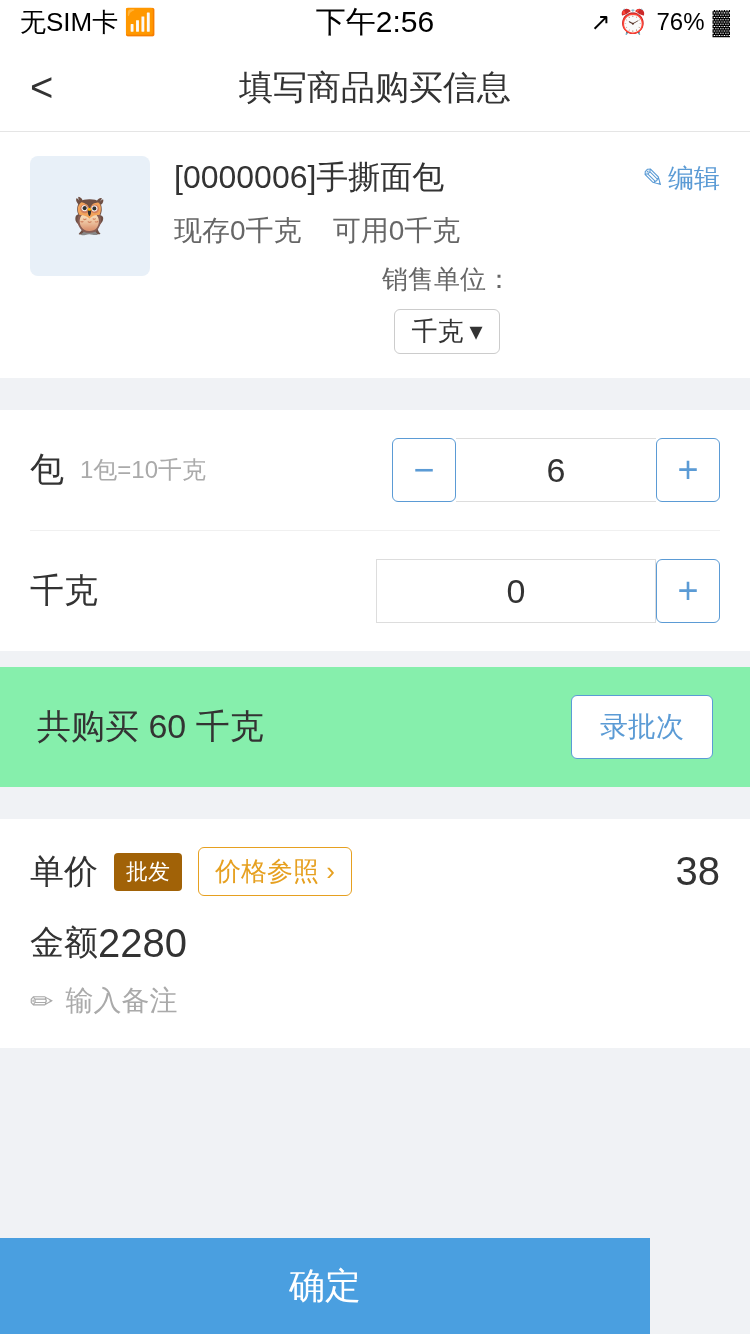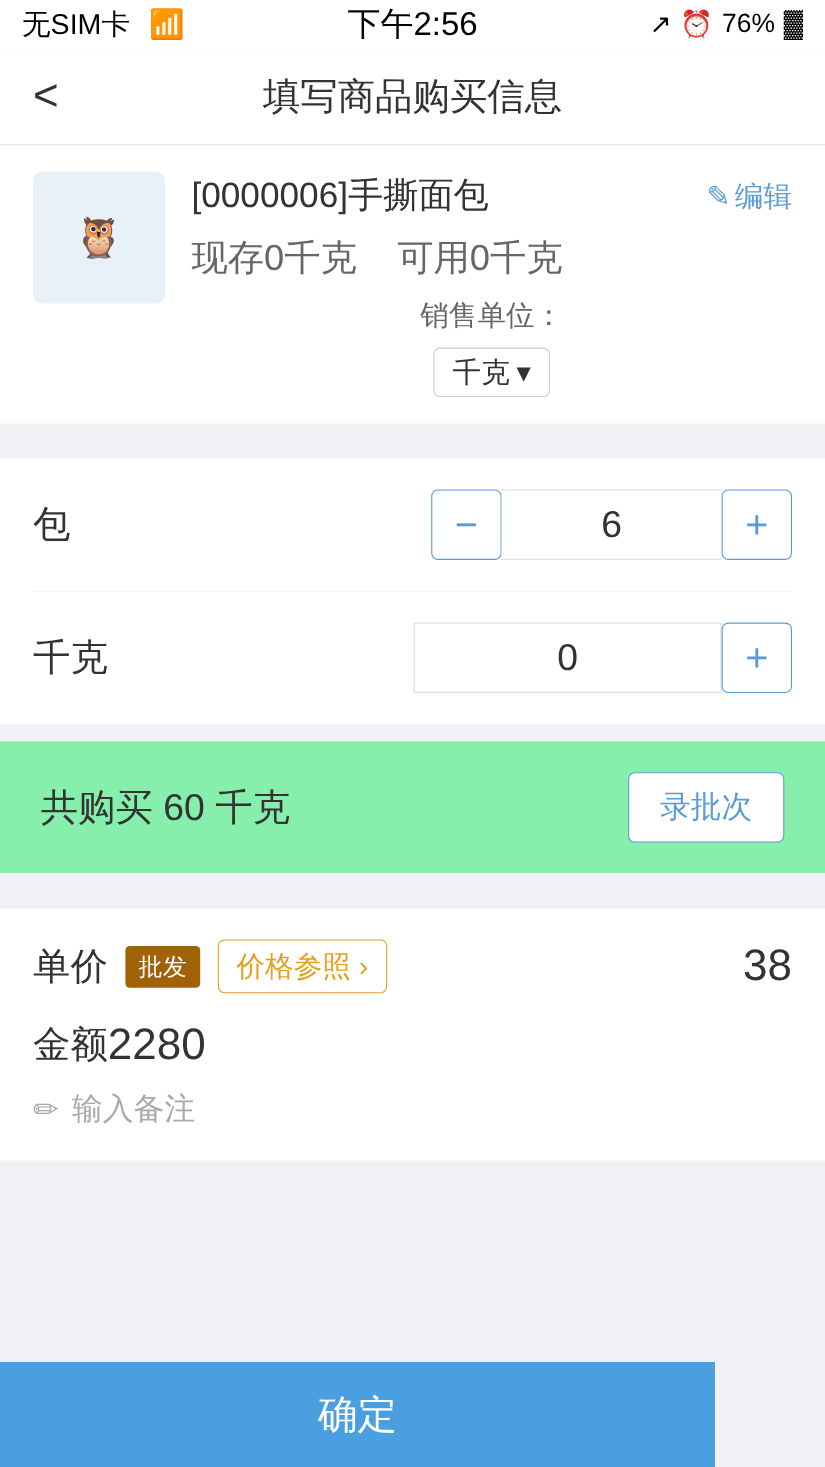--- a/index.html
+++ b/index.html
@@ -20,21 +20,21 @@
       background: #fff;
       display: flex;
       align-items: center;
       justify-content: space-between;
       padding: 0 20px;
       font-size: 28px;
     }
     .status-left {
       display: flex;
       align-items: center;
-      gap: 18px;
+      gap: 6px;
       font-size: 26px;
       color: #000;
     }
     .status-center {
       font-size: 30px;
       font-weight: 500;
       color: #000;
       position: absolute;
       left: 50%;
       transform: translateX(-50%);
@@ -111,21 +111,21 @@
     }
     .edit-btn {
       font-size: 26px;
       color: #5b9bd5;
       display: flex;
       align-items: center;
       gap: 4px;
       cursor: pointer;
     }
     .product-stock {
-      font-size: 33px;
+      font-size: 28px;
       color: #666;
       margin-bottom: 12px;
     }
     .product-unit-row {
       display: flex;
       align-items: center;
       gap: 12px;
       font-size: 26px;
       color: #666;
       flex-direction: column;
@@ -393,20 +393,21 @@
     </div>
   </div>
 
   <div class="divider"></div>
 
   <div class="input-section">
 
     <div class="input-row">
       <div class="input-label">
         <span>包</span>
+        <span class="input-hint">1包=10千克</span>
       </div>
       <div class="stepper">
         <div class="stepper-btn">−</div>
         <div class="stepper-value">
           <input type="text" value="6" style="">
         </div>
         <div class="stepper-btn">+</div>
       </div>
     </div>
 

